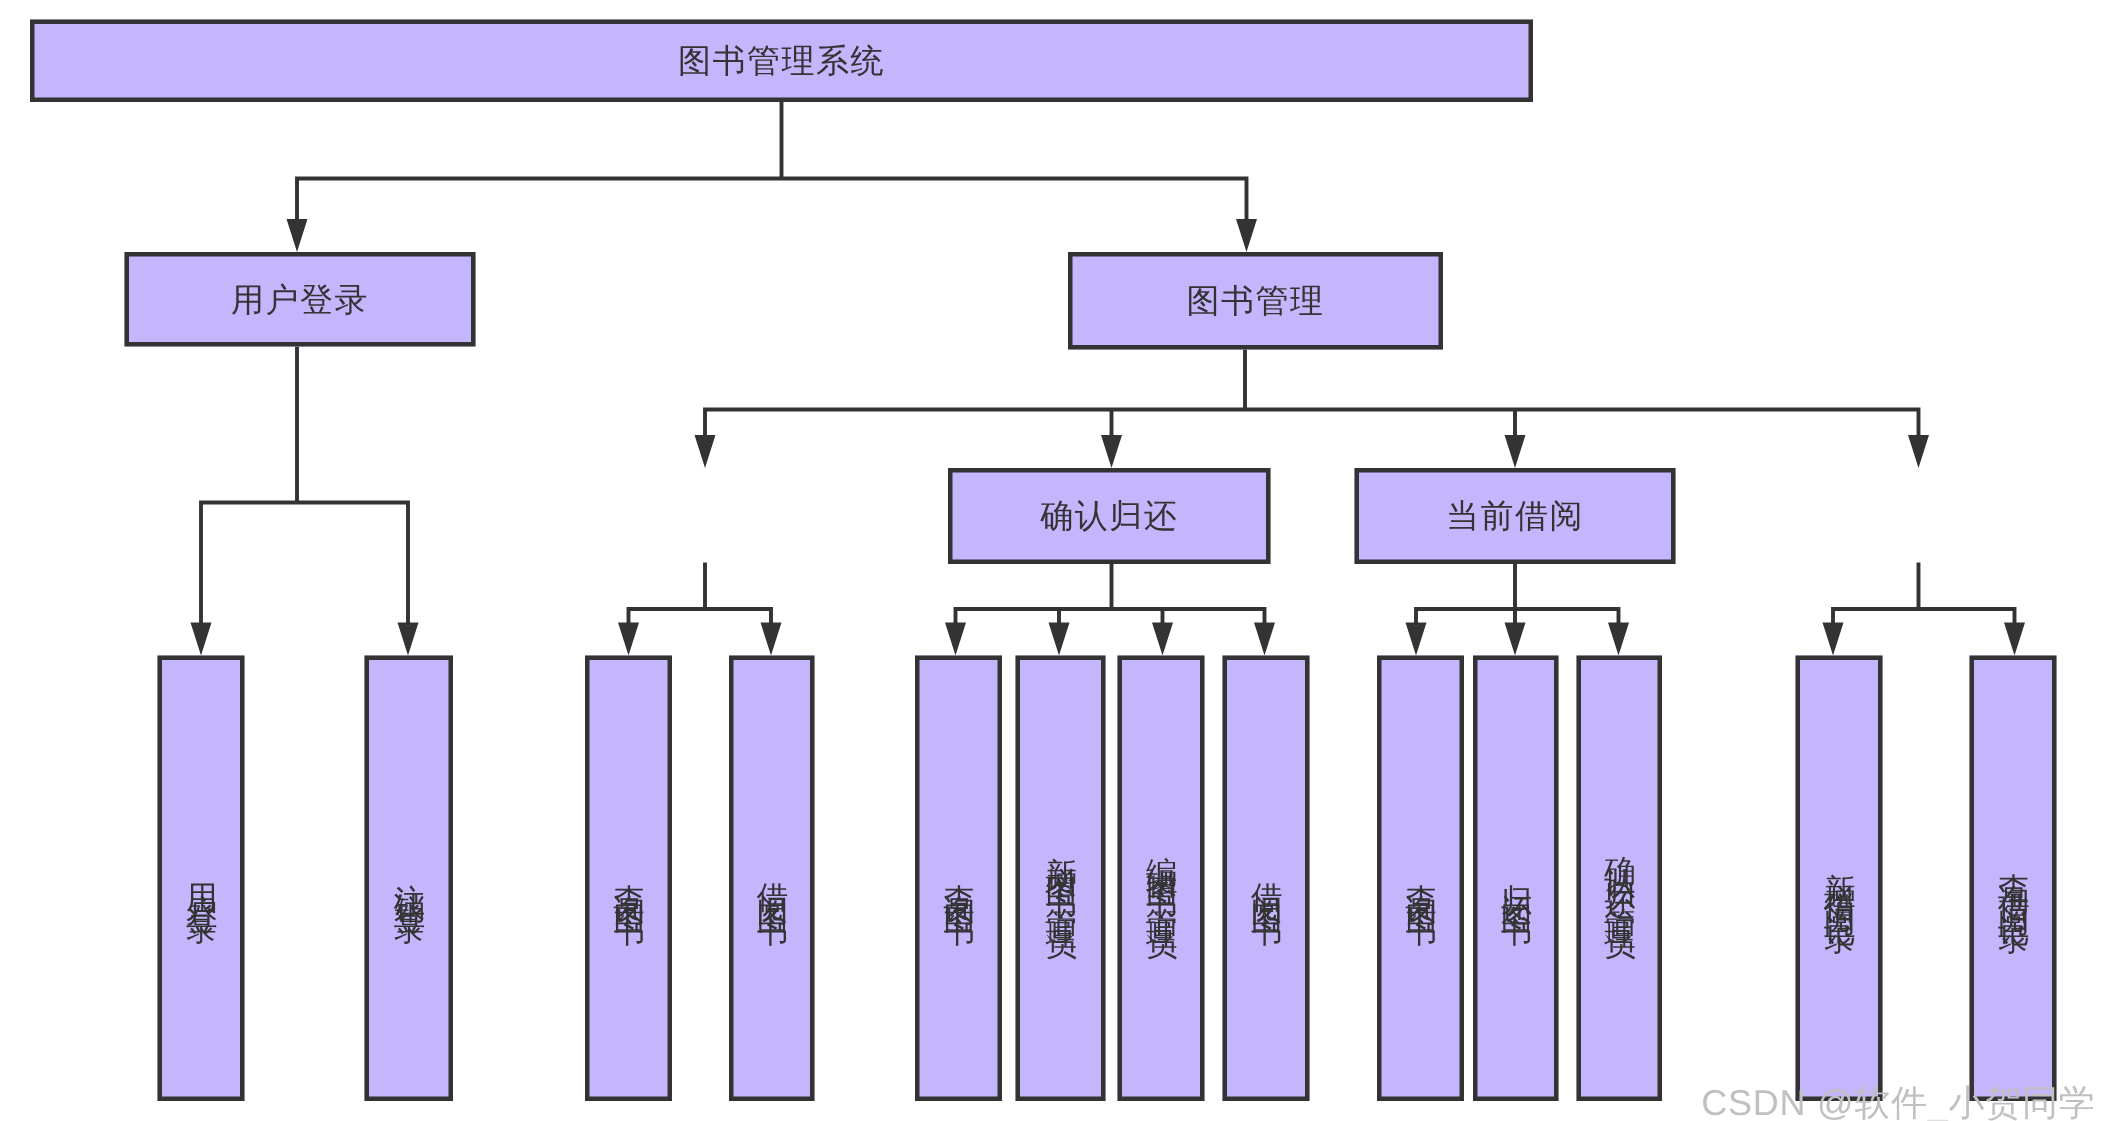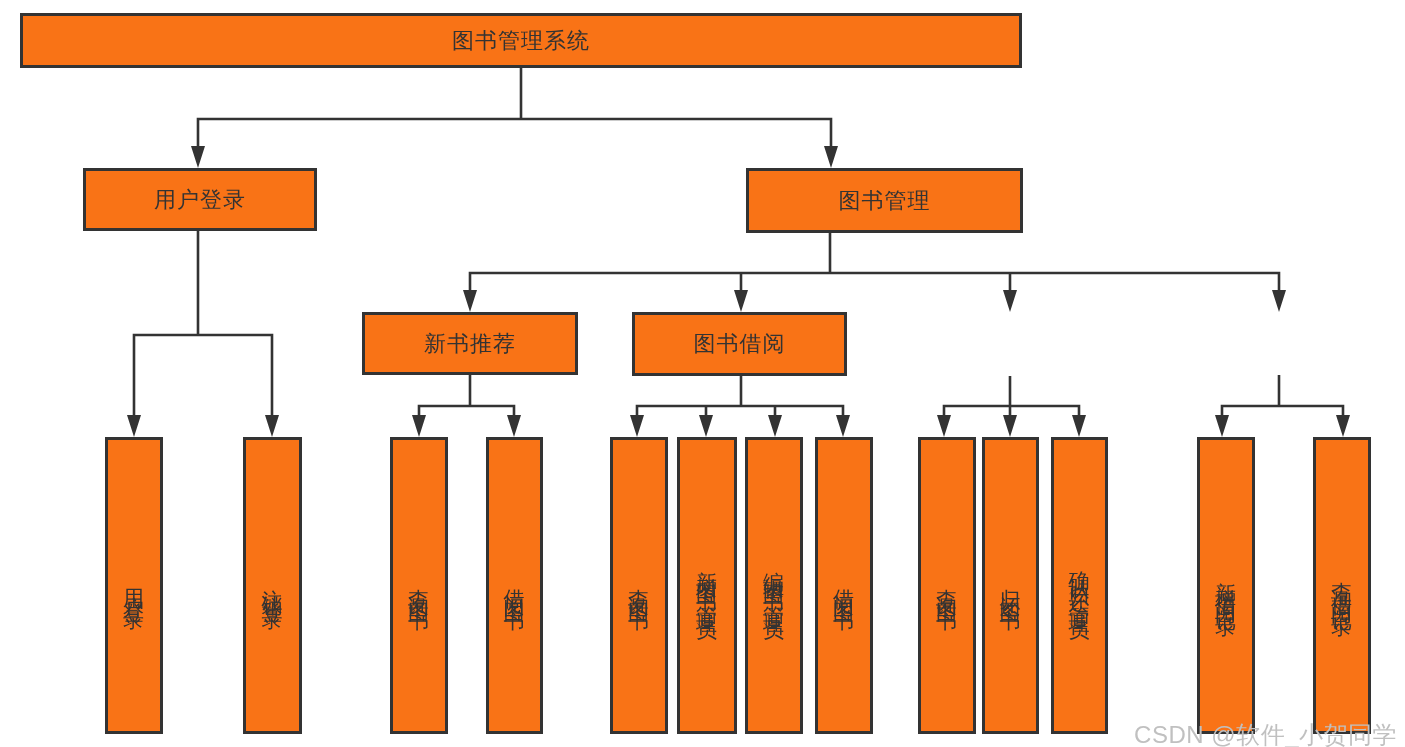--- a/index.html
+++ b/index.html
@@ -17,21 +17,21 @@
     overflow:hidden;
   }
   #canvas{position:absolute;left:0;top:0;width:1405px;height:747px;}
   svg.connectors{position:absolute;left:0;top:0;width:1405px;height:747px;}
   svg.connectors path.ln{fill:none;stroke:var(--line);stroke-width:2.6;}
   svg.connectors path.ar{fill:var(--line);stroke:none;}
   .box{
     position:absolute;
     box-sizing:border-box;
     border:3px solid var(--line);
-    background:#f97316;
+    background:#c4b5fd;
     display:flex;align-items:center;justify-content:center;
   }
   .box.h span{
     font-size:22px;color:var(--text);letter-spacing:1px;white-space:nowrap;
   }
   .box.v span{
     writing-mode:vertical-rl;
     text-orientation:mixed;
     font-size:21px;color:var(--text);
     letter-spacing:7px;
@@ -83,29 +83,29 @@
          M1336 415 L1350 415 L1343 437 Z"></path>
   </svg>
 
   <div class="box h" style="left:20px;top:13px;width:1002px;height:55px">
     <span>图书管理系统</span>
   </div>
 
   <div class="box h" style="left:83px;top:168px;width:234px;height:63px">
     <span>用户登录</span>
   </div>
-  <div class="box h" style="left:746px;top:168px;width:277px;height:65px">
+  <div class="box h" style="left:712px;top:168px;width:250px;height:65px">
     <span>图书管理</span>
   </div>
 
-  <div class="box h" style="left:362px;top:312px;width:216px;height:63px">
-    <span>新书推荐</span>
+  <div class="box h" style="left:632px;top:312px;width:215px;height:64px">
+    <span>确认归还</span>
   </div>
-  <div class="box h" style="left:632px;top:312px;width:215px;height:64px">
-    <span>图书借阅</span>
+  <div class="box h" style="left:903px;top:312px;width:214px;height:64px">
+    <span>当前借阅</span>
   </div>
 
   <div class="box v" style="left:105px;top:437px;width:58px;height:297px">
     <span>用户登录</span>
   </div>
   <div class="box v" style="left:243px;top:437px;width:59px;height:297px">
     <span>注销登录</span>
   </div>
 
   <div class="box v" style="left:390px;top:437px;width:58px;height:297px">

